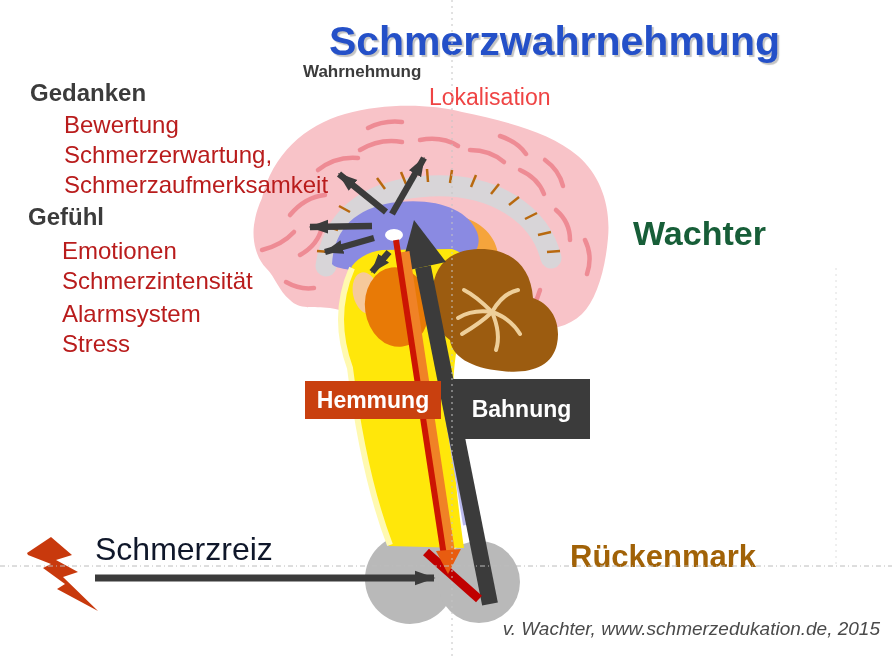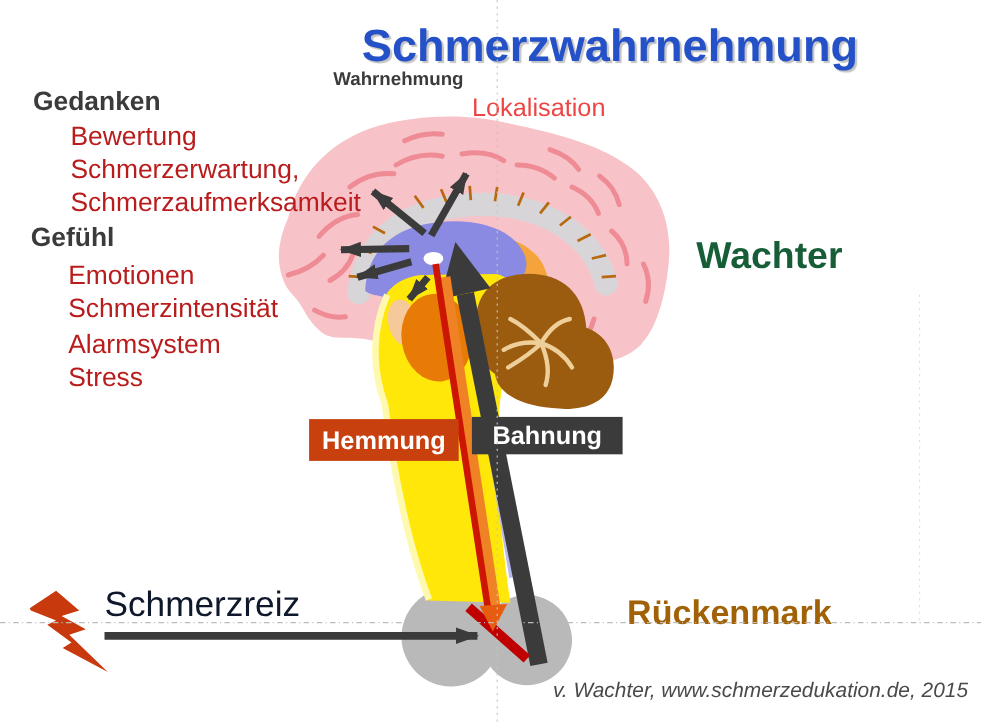--- a/index.html
+++ b/index.html
@@ -13,23 +13,23 @@
          color:#2450c8;text-shadow:2px 2px 1px #c3c3c3;letter-spacing:0px;}
   .wahrnehmung{left:303px;top:62px;font-size:17px;font-weight:bold;color:#3b3b3b;}
   .lokalisation{left:429px;top:84px;font-size:23px;color:#ef4444;}
   .h-gray{font-size:24px;font-weight:bold;color:#3b3b3b;}
   .navy{font-size:24px;color:#b91c1c;}
   .gehirn{left:633px;top:214px;font-size:34px;font-weight:bold;color:#175e38;}
   .rueckenmark{left:570px;top:539px;font-size:31px;font-weight:bold;color:#a16207;}
   .schmerzreiz{left:95px;top:531px;font-size:32px;font-weight:normal;color:#0f172a;}
   .attribution{right:12px;top:618px;font-size:19px;font-style:italic;color:#4a4a4a;}
   .box{position:absolute;z-index:3;display:flex;align-items:center;justify-content:center;
-       color:#ffffff;font-size:23px;font-weight:bold;}
+       color:#ffffff;font-size:23px;font-weight:bold;margin-left:24px;}
   .hemmung-box{left:281px;top:381px;width:136px;height:38px;background:#c9400f;}
-  .bahnung-box{left:429px;top:379px;width:137px;height:34px;background:#3b3b3b;}
+  .bahnung-box{left:429px;top:379px;width:137px;height:60px;background:#3b3b3b;}
 </style>
 </head>
 <body>
 
 <div class="slide">
 
   <svg id="art" width="892" height="658" viewBox="0 0 892 658">
     <defs>
       <marker id="ah" viewBox="0 0 7 5" markerWidth="3" markerHeight="2.4" refX="6.5" refY="2.5" orient="auto" markerUnits="strokeWidth">
         <path d="M0,0 L7,2.5 L0,5 Z" fill="#3b3b3b"></path>

